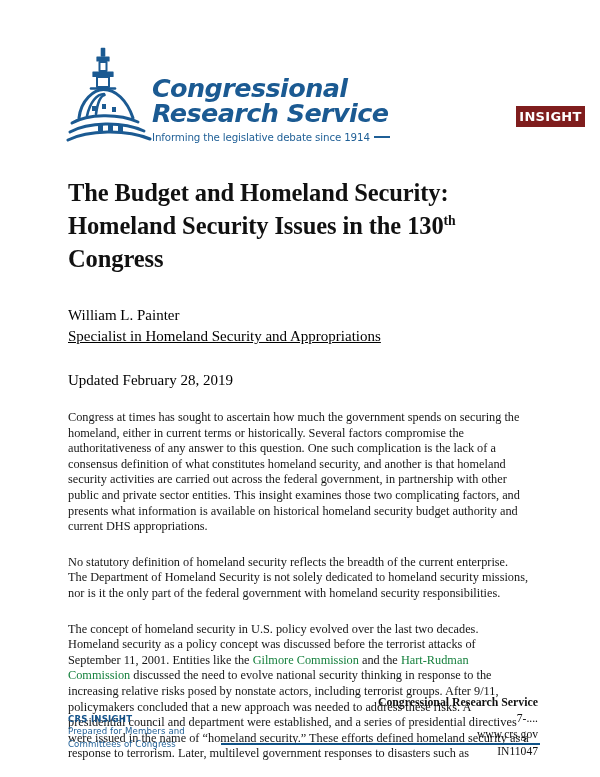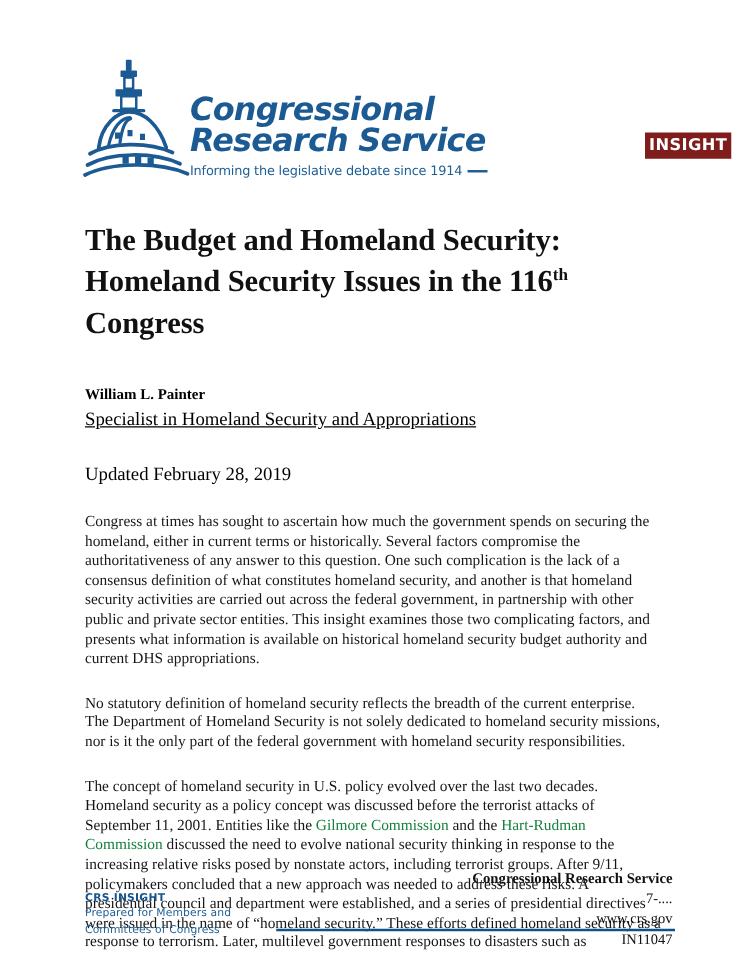--- a/index.html
+++ b/index.html
@@ -125,22 +125,22 @@
     color: #111111;
   }
   h1.doc-title sup {
     font-size: 0.56em;
     vertical-align: super;
     line-height: 0;
   }
 
   .author-name {
     margin: 31px 0 0 0;
-    font-weight: 700;
-    font-size: 12px;
+    font-weight: 400;
+    font-size: 15px;
     line-height: 19px;
   }
   .author-title {
     margin: 1px 0 0 0;
     font-size: 15px;
     line-height: 20px;
     text-decoration: underline;
   }
 
   .updated {
@@ -274,21 +274,21 @@
           <span class="logo-tagline-rule"></span>
         </div>
       </div>
     </div>
 
     <div class="insight-badge">INSIGHT</div>
   </div>
 
   <div class="content">
 
-    <h1 class="doc-title"><span>The Budget and Homeland Security: Homeland Security Issues in the 116</span><sup>th</sup><span> Congress</span></h1>
+    <h1 class="doc-title"><span>The Budget and Homeland Security: Homeland Security Issues in the 130</span><sup>th</sup><span> Congress</span></h1>
 
     <p class="author-name">William L. Painter</p>
     <p class="author-title">Specialist in Homeland Security and Appropriations</p>
 
     <p class="updated">Updated February 28, 2019</p>
 
     <p class="body-text">Congress at times has sought to ascertain how much the government spends on securing the homeland, either in current terms or historically. Several factors compromise the authoritativeness of any answer to this question. One such complication is the lack of a consensus definition of what constitutes homeland security, and another is that homeland security activities are carried out across the federal government, in partnership with other public and private sector entities. This insight examines those two complicating factors, and presents what information is available on historical homeland security budget authority and current DHS appropriations.</p>
 
 
     <p class="body-text">No statutory definition of homeland security reflects the breadth of the current enterprise. The Department of Homeland Security is not solely dedicated to homeland security missions, nor is it the only part of the federal government with homeland security responsibilities.</p>

